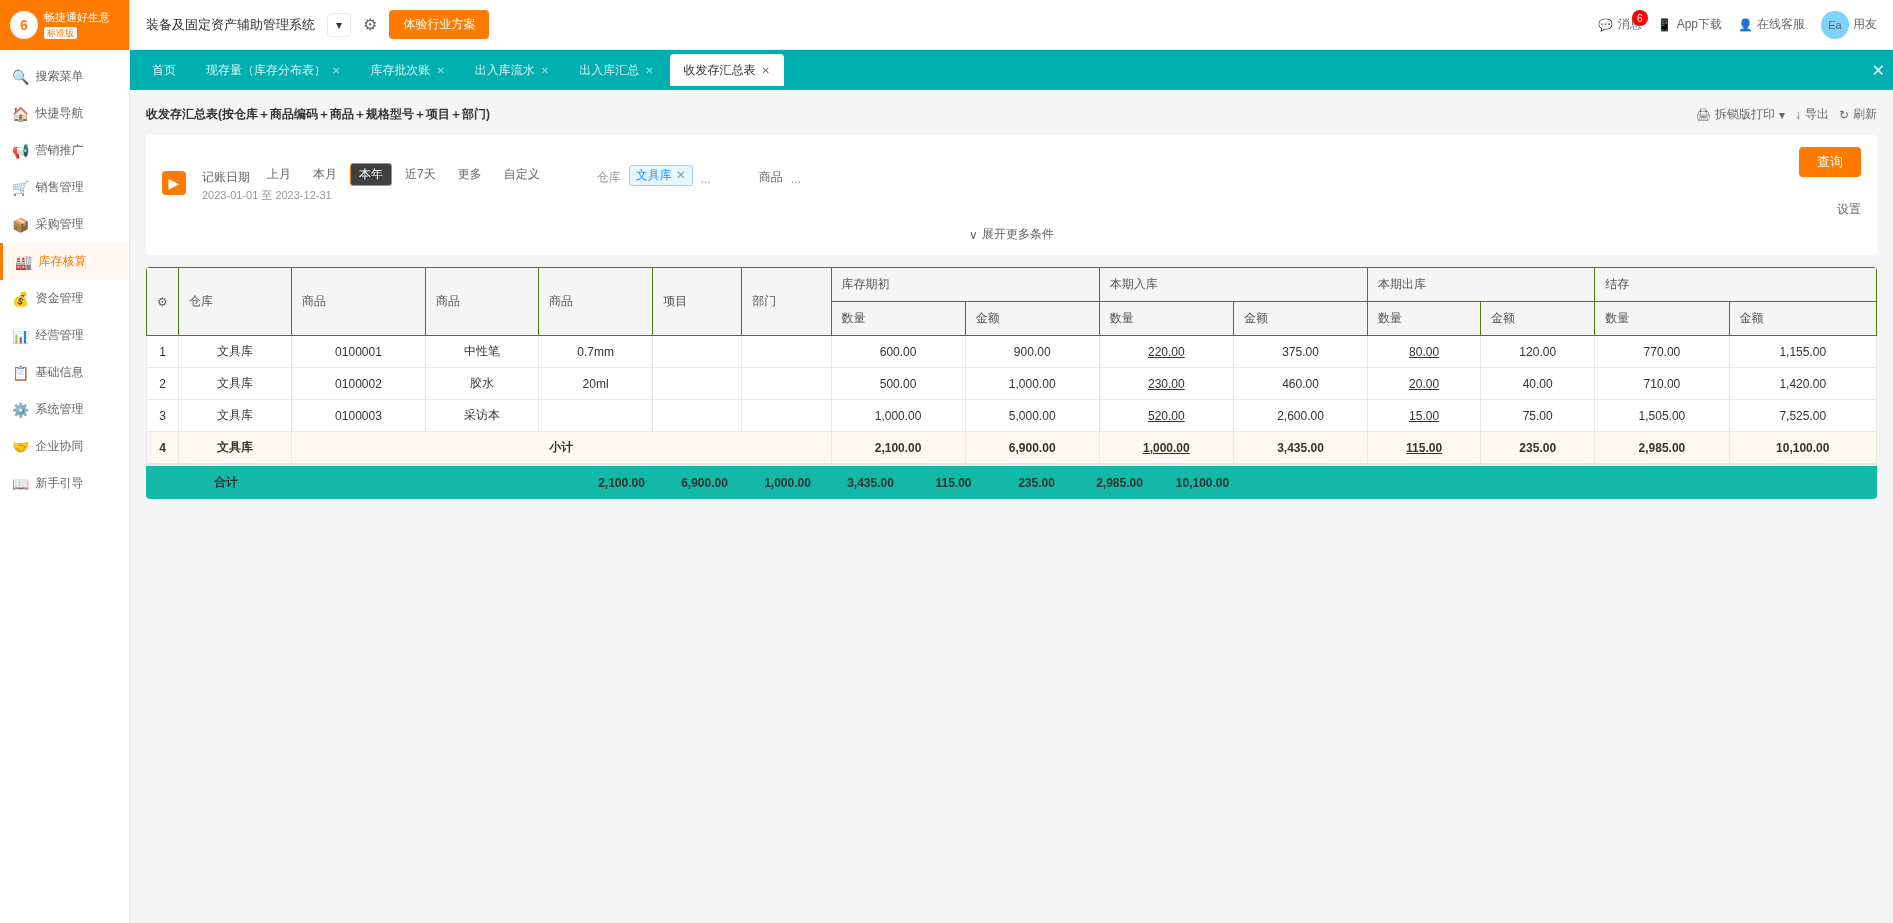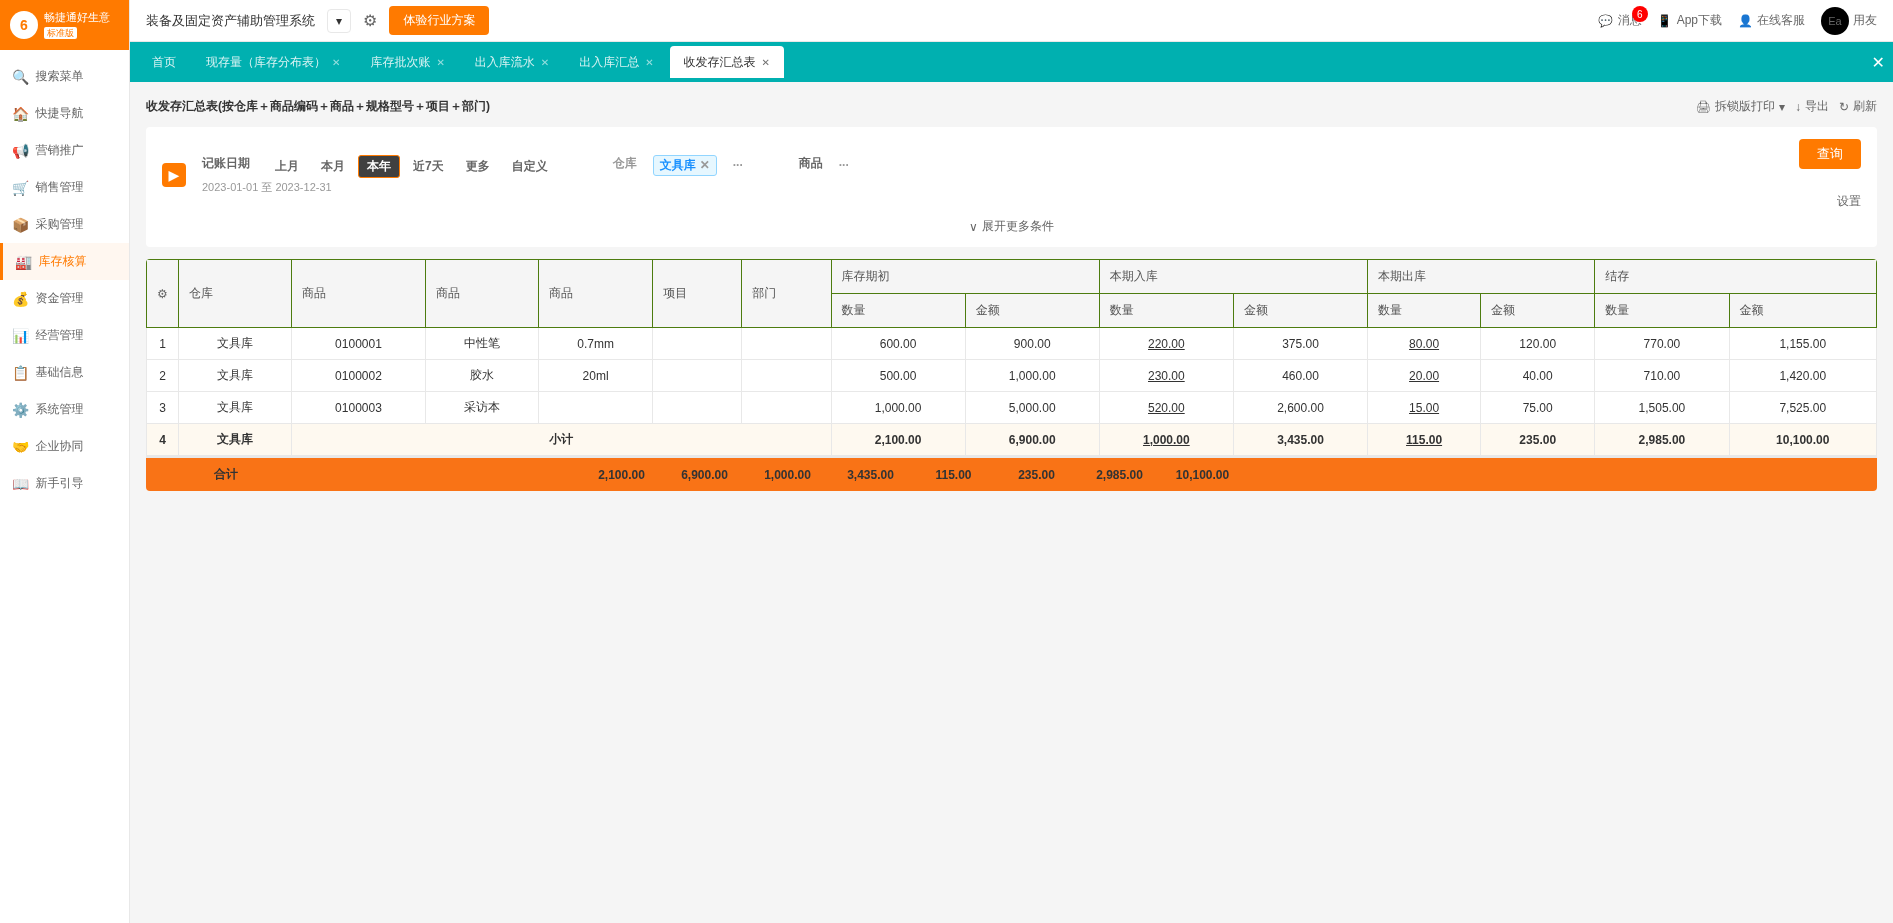--- a/index.html
+++ b/index.html
@@ -16,30 +16,30 @@
     .sidebar-logo-badge { background: #fff; color: #ff7a00; font-size: 9px; border-radius: 2px; padding: 1px 3px; }
     .sidebar-nav { flex: 1; overflow-y: auto; padding: 8px 0; }
     .sidebar-item { display: flex; align-items: center; gap: 6px; padding: 10px 12px; cursor: pointer; color: #666; font-size: 12px; }
     .sidebar-item.active { background: #fff7f0; color: #ff7a00; border-left: 3px solid #ff7a00; }
     .sidebar-item-icon { font-size: 14px; }
 
     
     .main-content { flex: 1; display: flex; flex-direction: column; overflow: hidden; }
 
     
-    .topbar { height: 42px; background: #fff; border-bottom: 1px solid #e8e8e8; display: flex; align-items: center; padding: 0 16px; gap: 16px; justify-content: space-between; }
+    .topbar { height: 50px; background: #fff; border-bottom: 1px solid #e8e8e8; display: flex; align-items: center; padding: 0 16px; gap: 16px; justify-content: space-between; }
     .topbar-left { display: flex; align-items: center; gap: 12px; }
     .topbar-system-name { font-size: 13px; color: #333; }
     .topbar-dropdown { border: 1px solid #e8e8e8; border-radius: 4px; padding: 4px 8px; font-size: 12px; color: #333; cursor: pointer; display: flex; align-items: center; gap: 4px; }
     .topbar-settings { color: #666; cursor: pointer; font-size: 16px; }
     .topbar-trial-btn { background: #ff7a00; color: #fff; border: none; border-radius: 4px; padding: 6px 14px; font-size: 12px; cursor: pointer; }
     .topbar-right { display: flex; align-items: center; gap: 16px; }
     .topbar-right-item { display: flex; align-items: center; gap: 4px; font-size: 12px; color: #666; cursor: pointer; position: relative; }
     .badge { background: #f00; color: #fff; border-radius: 50%; width: 16px; height: 16px; font-size: 10px; display: flex; align-items: center; justify-content: center; position: absolute; top: -6px; right: -6px; }
-    .user-avatar { width: 28px; height: 28px; border-radius: 50%; background: #000000; display: flex; align-items: center; justify-content: center; font-size: 11px; color: #666; }
+    .user-avatar { width: 28px; height: 28px; border-radius: 50%; background: #7dd3fc; display: flex; align-items: center; justify-content: center; font-size: 11px; color: #666; }
 
     
     .tab-bar { height: 40px; background: #00b0b0; display: flex; align-items: center; padding: 0 8px; gap: 2px; }
     .tab-item { height: 32px; display: flex; align-items: center; gap: 6px; padding: 0 14px; border-radius: 4px 4px 0 0; font-size: 12px; color: rgba(255,255,255,0.85); cursor: pointer; background: transparent; }
     .tab-item.active { background: #fff; color: #333; }
     .tab-close { font-size: 10px; opacity: 0.7; }
     .tab-bar-close { margin-left: auto; color: #fff; cursor: pointer; font-size: 16px; }
 
     
     .page-area { flex: 1; background: #f5f5f5; overflow-y: auto; padding: 16px; }
@@ -224,21 +224,21 @@
             <span>↻</span>
             <span>刷新</span>
           </div>
         </div>
       </div>
 
       <div class="filter-area">
         <div class="filter-row">
           <div class="filter-toggle">▶</div>
           <div>
-            <div style="display:flex;align-items:flex-start;gap:16px;font-weight:bold;">
+            <div style="display:flex;align-items:flex-end;gap:8px;">
               <span class="filter-label">记账日期</span>
               <div class="filter-date-btns">
                 <span class="date-btn">上月</span>
                 <span class="date-btn">本月</span>
                 <span class="date-btn active">本年</span>
                 <span class="date-btn">近7天</span>
                 <span class="date-btn">更多</span>
                 <span class="date-btn">自定义</span>
               </div>
               <span class="filter-more-btn" style="margin-left:40px;">仓库</span>
@@ -355,21 +355,21 @@
               <td><span class="underline-link">1,000.00</span></td>
               <td>3,435.00</td>
               <td><span class="underline-link">115.00</span></td>
               <td>235.00</td>
               <td>2,985.00</td>
               <td>10,100.00</td>
             </tr>
           </tbody>
         </table>
 
-        <div style="background:#f97316;border-top:2px solid #e8e8e8;display:flex;align-items:center;padding:8px 10px;font-size:12px;font-weight:bold;color:#333;">
+        <div style="background:#14b8a6;border-top:2px solid #e8e8e8;display:flex;align-items:center;padding:8px 10px;font-size:12px;font-weight:bold;color:#333;">
           <div style="display:flex;align-items:center;gap:8px;">
             <div style="width:32px;text-align:center;"></div>
             <div style="width:60px;text-align:center;">合计</div>
             <div style="width:60px;"></div>
             <div style="width:60px;"></div>
             <div style="width:60px;"></div>
             <div style="width:50px;"></div>
             <div style="width:50px;"></div>
             <div style="width:75px;text-align:center;">2,100.00</div>
             <div style="width:75px;text-align:center;">6,900.00</div>

